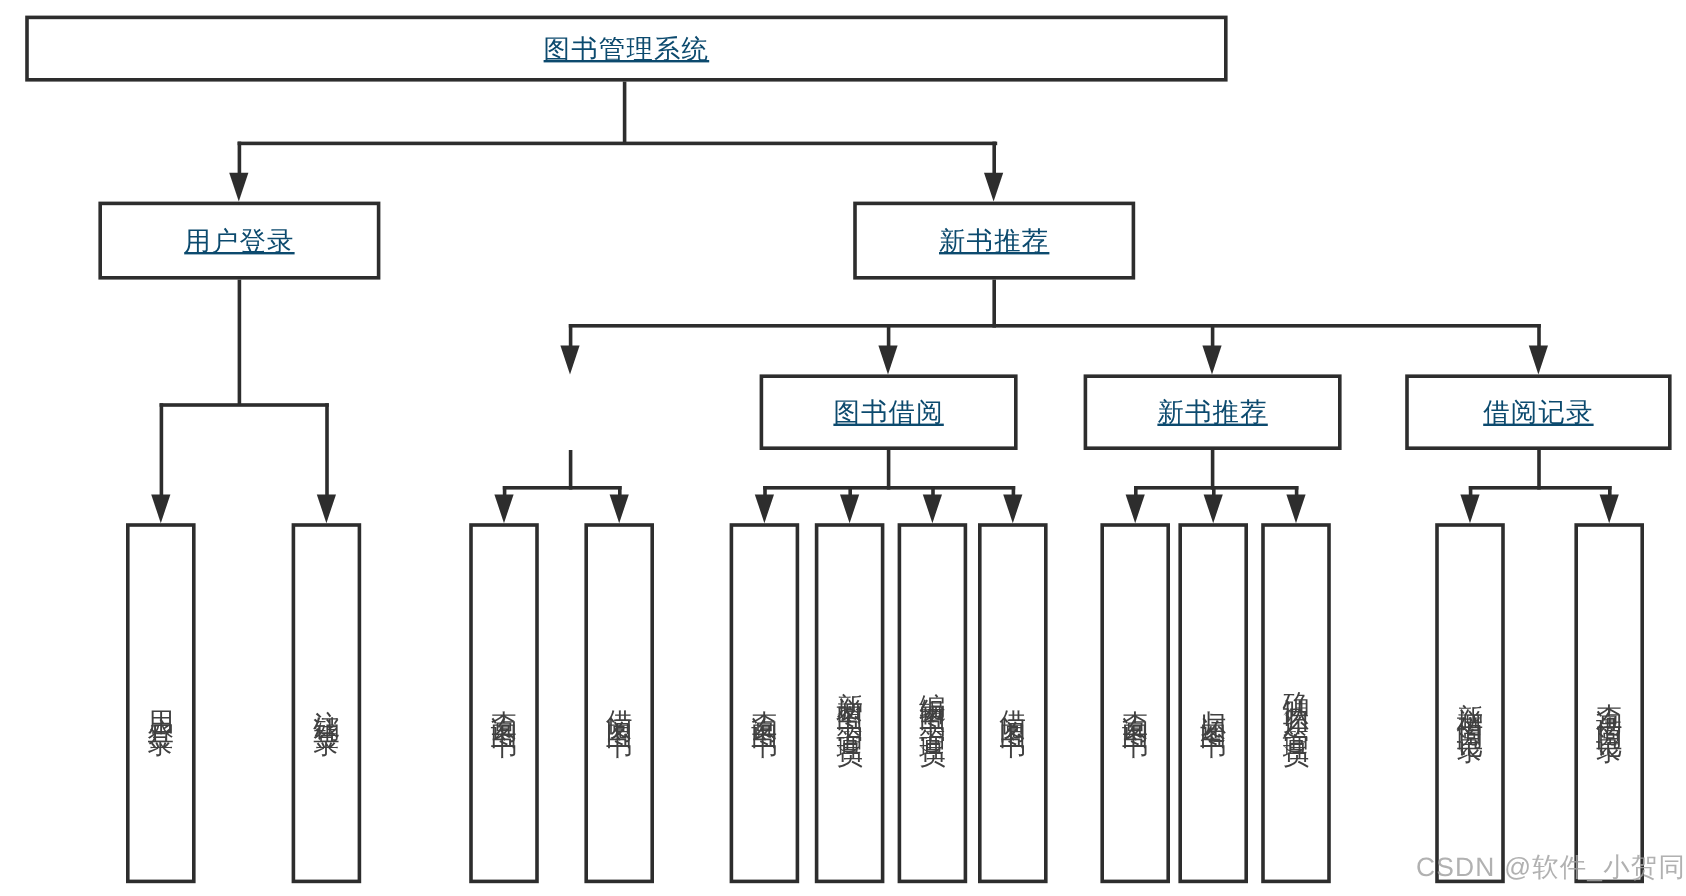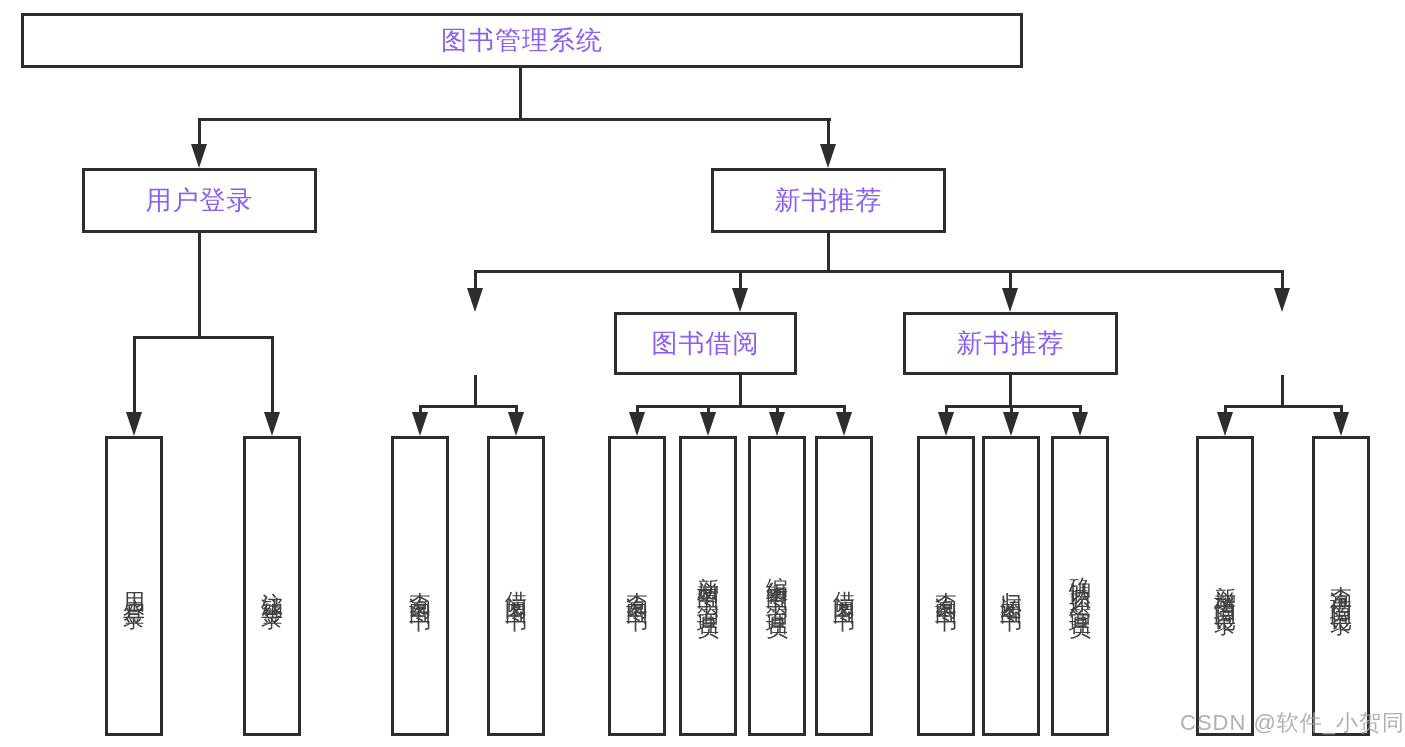--- a/index.html
+++ b/index.html
@@ -13,24 +13,25 @@
   .box{
     position:absolute;
     border:3px solid #2d2d2d;
     background:#ffffff;
     box-sizing:border-box;
     display:flex;
     align-items:center;
     justify-content:center;
   }
   .hlabel{
-    font-size:26px;
-    color:#8b5cf6;
+    font-size:22px;
+    color:#0c4a6e;
     letter-spacing:1px;
     white-space:nowrap;
+    text-decoration:underline;
   }
   .leaf .vlabel{
     writing-mode:vertical-rl;
     text-orientation:mixed;
     font-size:22px;
     letter-spacing:6px;
     color:#404040;
     line-height:1;
   }
   .hline{position:absolute;height:3px;background:#2d2d2d;}
@@ -62,28 +63,31 @@
 
   <div class="box" style="left:82px;top:168px;width:235px;height:65px;">
     <span class="hlabel">用户登录</span>
   </div>
 
   <div class="box" style="left:711px;top:168px;width:235px;height:65px;">
     <span class="hlabel">新书推荐</span>
   </div>
 
 
-  <div class="box" style="left:614px;top:312px;width:183px;height:63px;">
+  <div class="box" style="left:633px;top:312px;width:215px;height:63px;">
     <span class="hlabel">图书借阅</span>
   </div>
 
   <div class="box" style="left:903px;top:312px;width:215px;height:63px;">
     <span class="hlabel">新书推荐</span>
   </div>
 
+  <div class="box" style="left:1171px;top:312px;width:222px;height:63px;">
+    <span class="hlabel">借阅记录</span>
+  </div>
 
   <div class="box leaf" style="left:105px;top:436px;width:58px;height:300px;">
     <span class="vlabel">用户登录</span>
   </div>
   <div class="box leaf" style="left:243px;top:436px;width:58px;height:300px;">
     <span class="vlabel">注销登录</span>
   </div>
 
   <div class="box leaf" style="left:391px;top:436px;width:58px;height:300px;">
     <span class="vlabel">查询图书</span>

